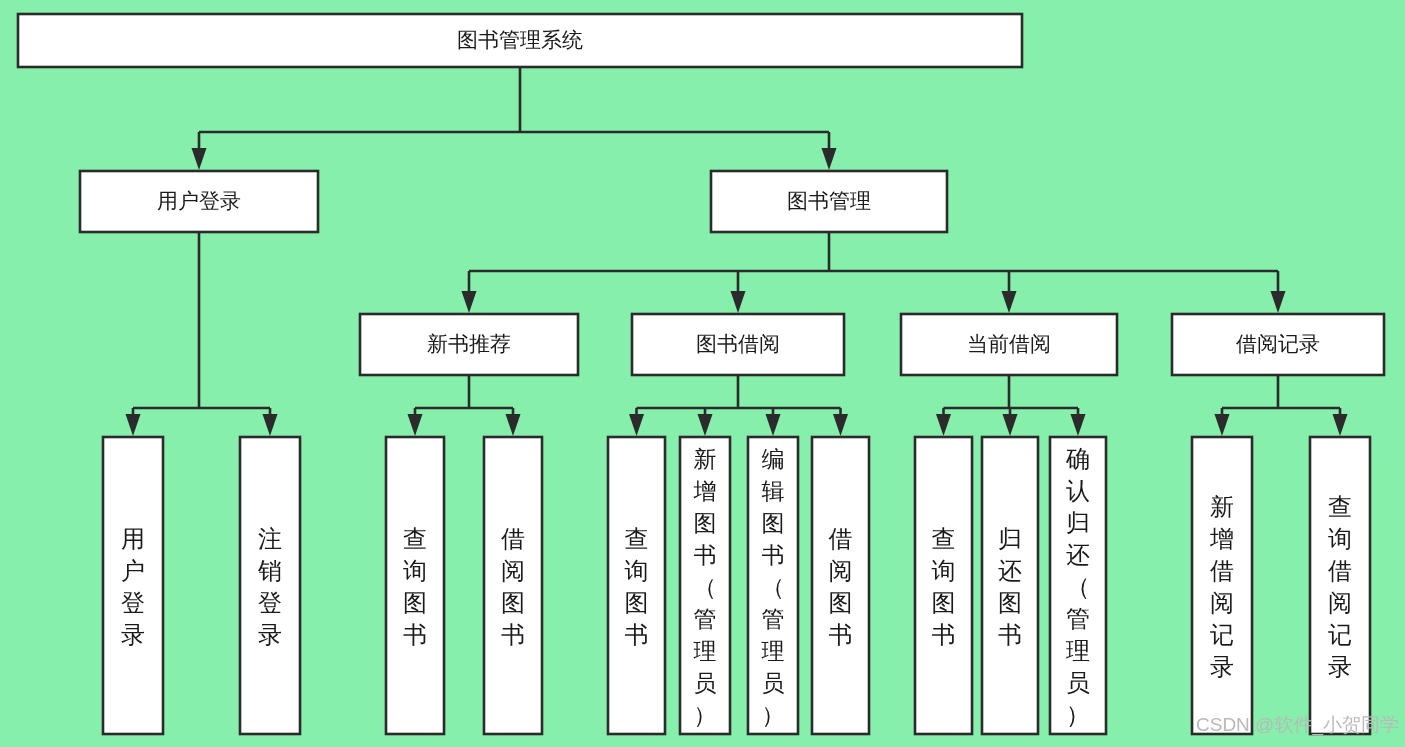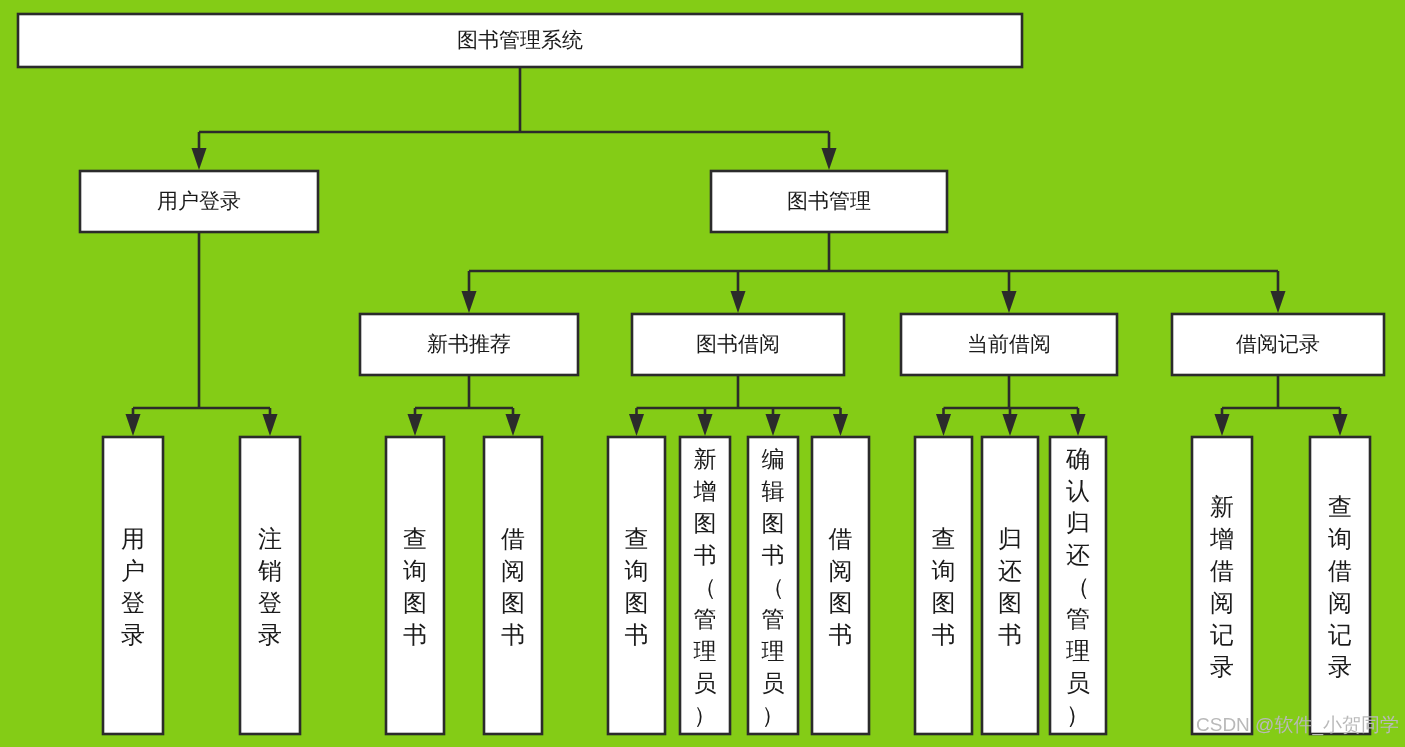--- a/index.html
+++ b/index.html
@@ -8,21 +8,21 @@
     padding: 0;
     background: #ffffff;
   }
   body {
     font-family: "Liberation Sans", "DejaVu Sans", sans-serif;
   }
   #diagram-root {
     position: relative;
     width: 1405px;
     height: 747px;
-    background: #84cc16;
+    background: #86efac;
     overflow: hidden;
   }
   svg.diagram-canvas {
     position: absolute;
     top: 0;
     left: 0;
     width: 1405px;
     height: 747px;
   }
   .node-box {

